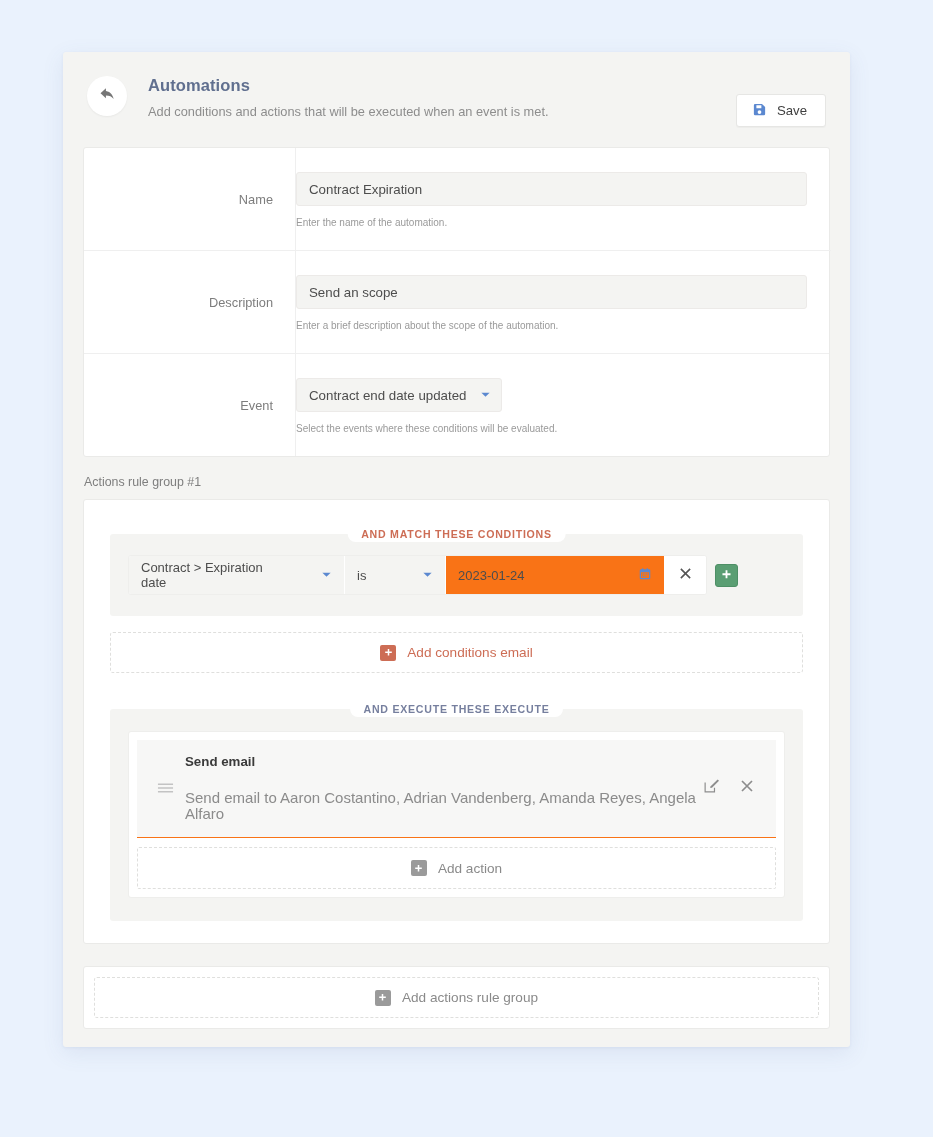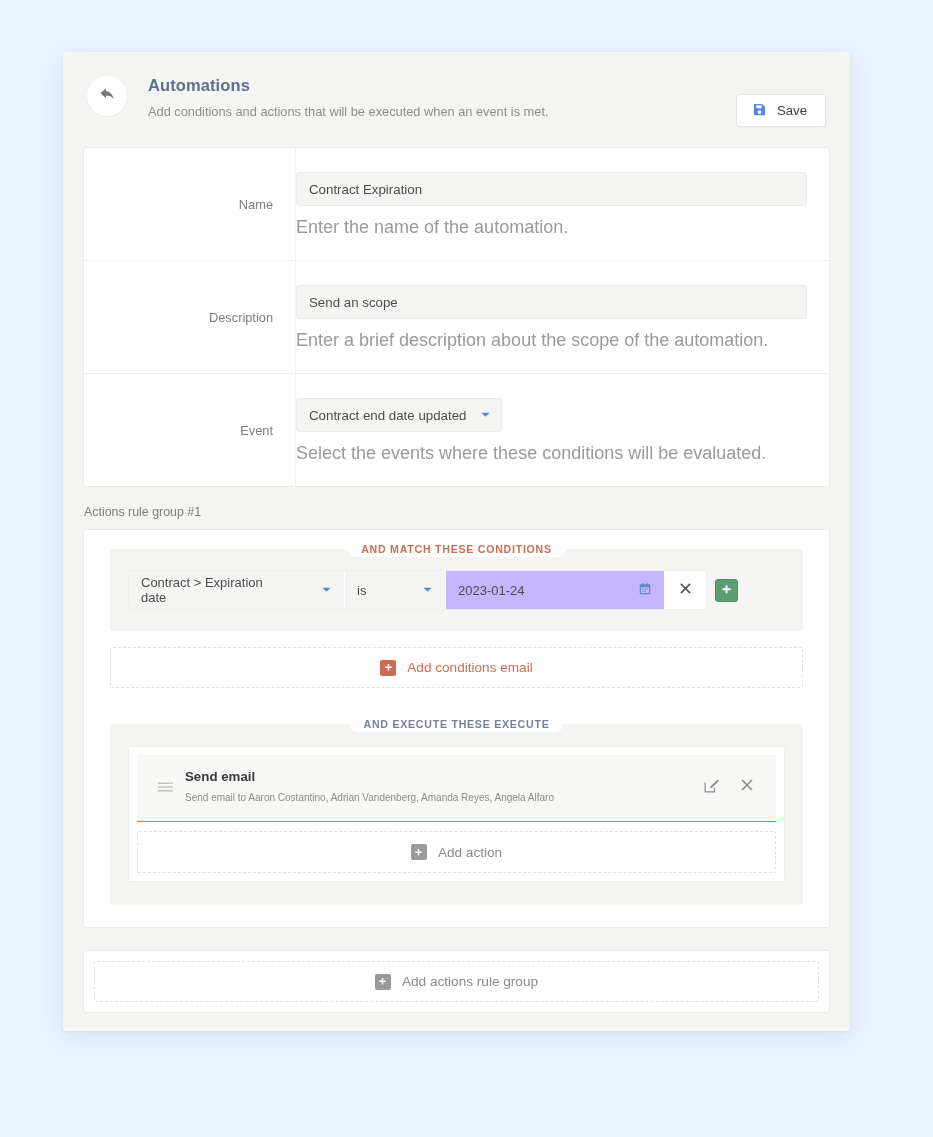--- a/index.html
+++ b/index.html
@@ -119,21 +119,21 @@
     width: auto;
     display: inline-flex;
     padding-right: 10px;
     cursor: pointer;
   }
   .caret {
     margin-left: 14px;
     display: inline-block;
   }
   .fhint {
-    font-size: 18px;
+    font-size: 10px;
     color: #9a9a9a;
     margin-top: 11px;
   }
 
   
   .rule-group-label {
     font-size: 12.4px;
     color: #7e7e7e;
     padding: 18px 0 10px 21px;
   }
@@ -187,21 +187,21 @@
     font-size: 13px;
     color: #4d4d4d;
     cursor: pointer;
     border-right: 1px solid #ffffff;
   }
   .cond-seg .caret { margin-left: auto; padding-left: 18px; }
   .seg-field { width: 216px; gap: 20px; }
   .seg-op { width: 101px; }
   .seg-val {
     width: 218px;
-    background: #c4b5fd;
+    background: #f97316;
     border-right: none;
     cursor: text;
   }
   .seg-val .calicon { margin-left: auto; }
   .cond-x {
     width: 42px;
     display: flex; align-items: center; justify-content: center;
     background: #ffffff;
     cursor: pointer;
   }
@@ -254,23 +254,23 @@
     cursor: grab;
   }
   .action-text { flex: 1 1 auto; margin-left: 6px; }
   .action-title {
     font-size: 13.3px;
     font-weight: bold;
     color: #3a3a3a;
     line-height: 17px;
   }
   .action-desc {
-    font-size: 10px;
+    font-size: 15px;
     color: #8b8b8b;
-    margin-top: 5px;
+    margin-top: 20px;
     line-height: 16px;
   }
   .action-icons { display: flex; align-items: center; gap: 20px; padding-right: 8px; }
   .icon-btn { cursor: pointer; display: flex; align-items: center; }
 
   .add-action-row {
     border: 1px dashed #dfdfdd;
     border-radius: 2px;
     height: 42px;
     margin-top: 9px;
@@ -364,21 +364,21 @@
           <div class="fhint">Select the events where these conditions will be evaluated.</div>
         </div>
       </div>
 
     </div>
 
     <div class="rule-group-label">Actions rule group #1</div>
 
     <div class="rulecard">
 
-      <div class="band" style="margin-top:1px;">
+      <div class="band" style="margin-top:16px;">
         <div class="band-title cond">AND MATCH THESE CONDITIONS</div>
         <div class="cond-row">
           <div class="cond-box">
             <div class="cond-seg seg-field">
               <span>Contract &gt; Expiration date</span>
               <span class="caret">
                 <svg width="11" height="11" viewBox="0 0 12 12" fill="#5b88d0">
                     <path d="M1.5 4l4.5 4.5L10.5 4z"></path>
                   </svg>
               </span>

